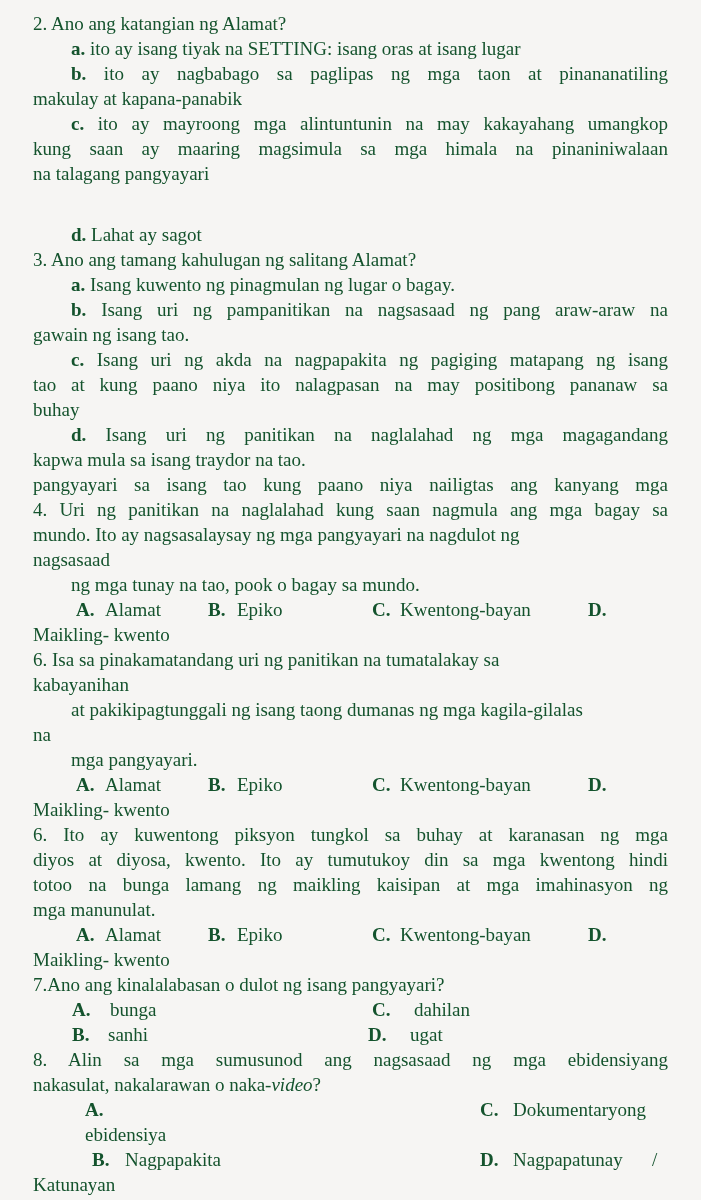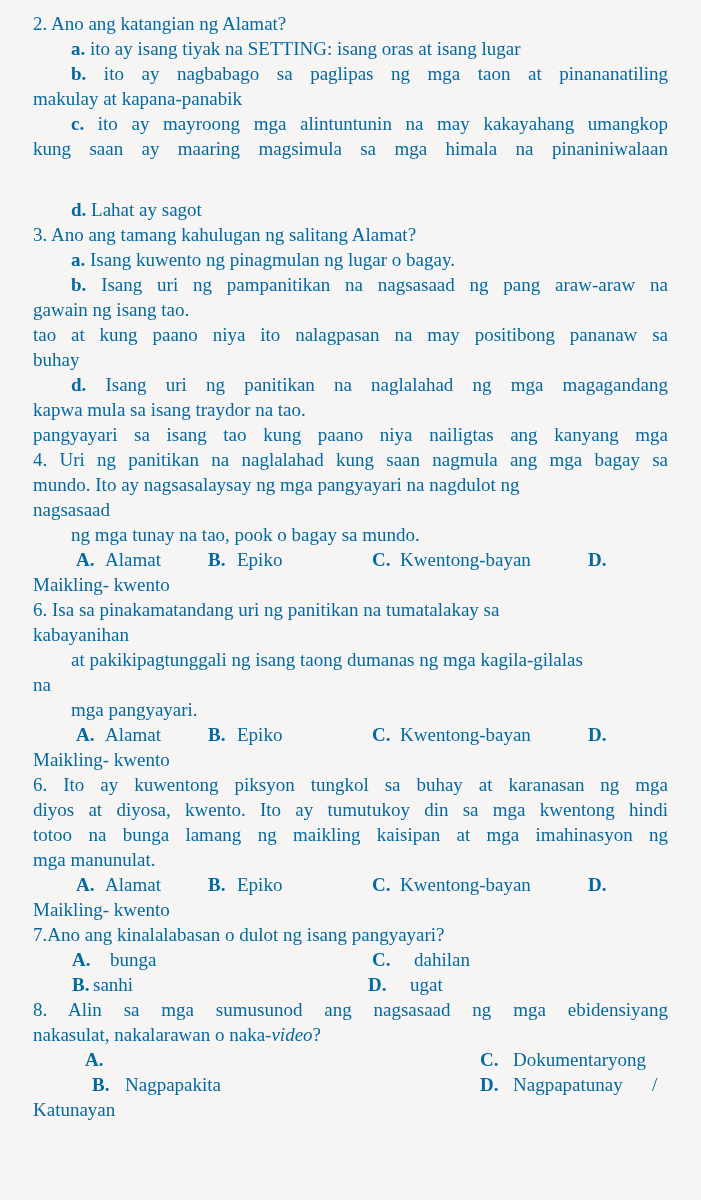--- a/index.html
+++ b/index.html
@@ -31,33 +31,35 @@
     text-align: justify;
     text-align-last: justify;
   }
   .line span.b { font-weight: 700; }
   .line span.i { font-style: italic; margin-top: 20px; }
   .line span.abs { position: absolute; top: 0; }
 </style>
 </head>
 <body>
 
-<div class="page" style="background: rgb(246, 245, 243); color: #0369a1; font-family: Liberation Serif, serif;">
+<div class="page" style="background: rgb(246, 245, 243); color: #14532d; font-family: Liberation Serif, serif;">
   <div>
       <div class="line"><span>2. Ano ang katangian ng Alamat?</span></div>
       <div class="line" style="padding-left: 38px;"><span class="b">a.</span><span> ito ay isang tiyak na SETTING: isang oras at isang lugar</span></div>
       <div class="line justify" style="padding-left: 38px;"><span class="b">b.</span><span> ito ay nagbabago sa paglipas ng mga taon at pinananatiling</span></div>
       <div class="line"><span>makulay at kapana-panabik</span></div>
       <div class="line justify" style="padding-left: 38px;"><span class="b">c.</span><span> ito ay mayroong mga alintuntunin na may kakayahang umangkop</span></div>
       <div class="line justify"><span>kung saan ay maaring magsimula sa mga himala na pinaniniwalaan</span></div>
+      <div class="line"><span>na talagang pangyayari</span></div>
       <div class="line" style="padding-left: 38px; margin-top: 36px;"><span class="b">d.</span><span> Lahat ay sagot</span></div>
       <div class="line"><span>3. Ano ang tamang kahulugan ng salitang Alamat?</span></div>
       <div class="line" style="padding-left: 38px;"><span class="b">a.</span><span> Isang kuwento ng pinagmulan ng lugar o bagay.</span></div>
       <div class="line justify" style="padding-left: 38px;"><span class="b">b.</span><span> Isang uri ng pampanitikan na nagsasaad ng pang araw-araw na</span></div>
       <div class="line"><span>gawain ng isang tao.</span></div>
+      <div class="line justify" style="padding-left: 38px;"><span class="b">c.</span><span> Isang uri ng akda na nagpapakita ng pagiging matapang ng isang</span></div>
       <div class="line justify"><span>tao at kung paano niya ito nalagpasan na may positibong pananaw sa</span></div>
       <div class="line"><span>buhay</span></div>
       <div class="line justify" style="padding-left: 38px;"><span class="b">d.</span><span> Isang uri ng panitikan na naglalahad ng mga magagandang</span></div>
       <div class="line"><span>kapwa mula sa isang traydor na tao.</span></div>
       <div class="line justify"><span>pangyayari sa isang tao kung paano niya nailigtas ang kanyang mga</span></div>
       <div class="line justify"><span>4. Uri ng panitikan na naglalahad kung saan nagmula ang mga bagay sa</span></div>
       <div class="line"><span>mundo. Ito ay nagsasalaysay ng mga pangyayari na nagdulot ng</span></div>
       <div class="line"><span>nagsasaad</span></div>
       <div class="line" style="padding-left: 38px;"><span>ng mga tunay na tao, pook o bagay sa mundo.</span></div>
       <div class="line"><span class="b abs" style="left: 43px;">A.</span><span class="abs" style="left: 72px;">Alamat</span><span class="b abs" style="left: 175px;">B.</span><span class="abs" style="left: 204px;">Epiko</span><span class="b abs" style="left: 339px;">C.</span><span class="abs" style="left: 367px;">Kwentong-bayan</span><span class="b abs" style="left: 555px;">D.</span></div>
@@ -70,20 +72,21 @@
       <div class="line"><span class="b abs" style="left: 43px;">A.</span><span class="abs" style="left: 72px;">Alamat</span><span class="b abs" style="left: 175px;">B.</span><span class="abs" style="left: 204px;">Epiko</span><span class="b abs" style="left: 339px;">C.</span><span class="abs" style="left: 367px;">Kwentong-bayan</span><span class="b abs" style="left: 555px;">D.</span></div>
       <div class="line"><span>Maikling- kwento</span></div>
       <div class="line justify"><span>6. Ito ay kuwentong piksyon tungkol sa buhay at karanasan ng mga</span></div>
       <div class="line justify"><span>diyos at diyosa, kwento. Ito ay tumutukoy din sa mga kwentong hindi</span></div>
       <div class="line justify"><span>totoo na bunga lamang ng maikling kaisipan at mga imahinasyon ng</span></div>
       <div class="line"><span>mga manunulat.</span></div>
       <div class="line"><span class="b abs" style="left: 43px;">A.</span><span class="abs" style="left: 72px;">Alamat</span><span class="b abs" style="left: 175px;">B.</span><span class="abs" style="left: 204px;">Epiko</span><span class="b abs" style="left: 339px;">C.</span><span class="abs" style="left: 367px;">Kwentong-bayan</span><span class="b abs" style="left: 555px;">D.</span></div>
       <div class="line"><span>Maikling- kwento</span></div>
       <div class="line"><span>7.Ano ang kinalalabasan o dulot ng isang pangyayari?</span></div>
       <div class="line"><span class="b abs" style="left: 39px;">A.</span><span class="abs" style="left: 77px;">bunga</span><span class="b abs" style="left: 339px;">C.</span><span class="abs" style="left: 381px;">dahilan</span></div>
-      <div class="line"><span class="b abs" style="left: 39px;">B.</span><span class="abs" style="left: 60px;">sanhi</span><span class="b abs" style="left: 335px;">D.</span><span class="abs" style="left: 377px; text-align: center;">ugat</span></div>
+      <div class="line"><span class="b abs" style="left: 39px;">B.</span><span class="abs" style="left: 75px;">sanhi</span><span class="b abs" style="left: 335px;">D.</span><span class="abs" style="left: 377px; text-align: center;">ugat</span></div>
       <div class="line justify"><span>8. Alin sa mga sumusunod ang nagsasaad ng mga ebidensiyang</span></div>
       <div class="line"><span>nakasulat, nakalarawan o naka-</span><span class="i">video</span><span>?</span></div>
       <div class="line"><span class="b abs" style="left: 52px;">A.</span><span class="abs" style="left: 77px; margin-top: 44px;">Nagpapahiwatig</span><span class="b abs" style="left: 447px;">C.</span><span class="abs" style="left: 480px;">Dokumentaryong</span></div>
+      <div class="line" style="padding-left: 52px;"><span>ebidensiya</span></div>
       <div class="line"><span class="b abs" style="left: 59px;">B.</span><span class="abs" style="left: 92px; text-align: right;">Nagpapakita</span><span class="b abs" style="left: 447px;">D.</span><span class="abs" style="left: 480px;">Nagpapatunay</span><span class="abs" style="left: 619px;">/</span></div>
       <div class="line"><span>Katunayan</span></div>
     </div>
 </div>
 
 </body></html>

